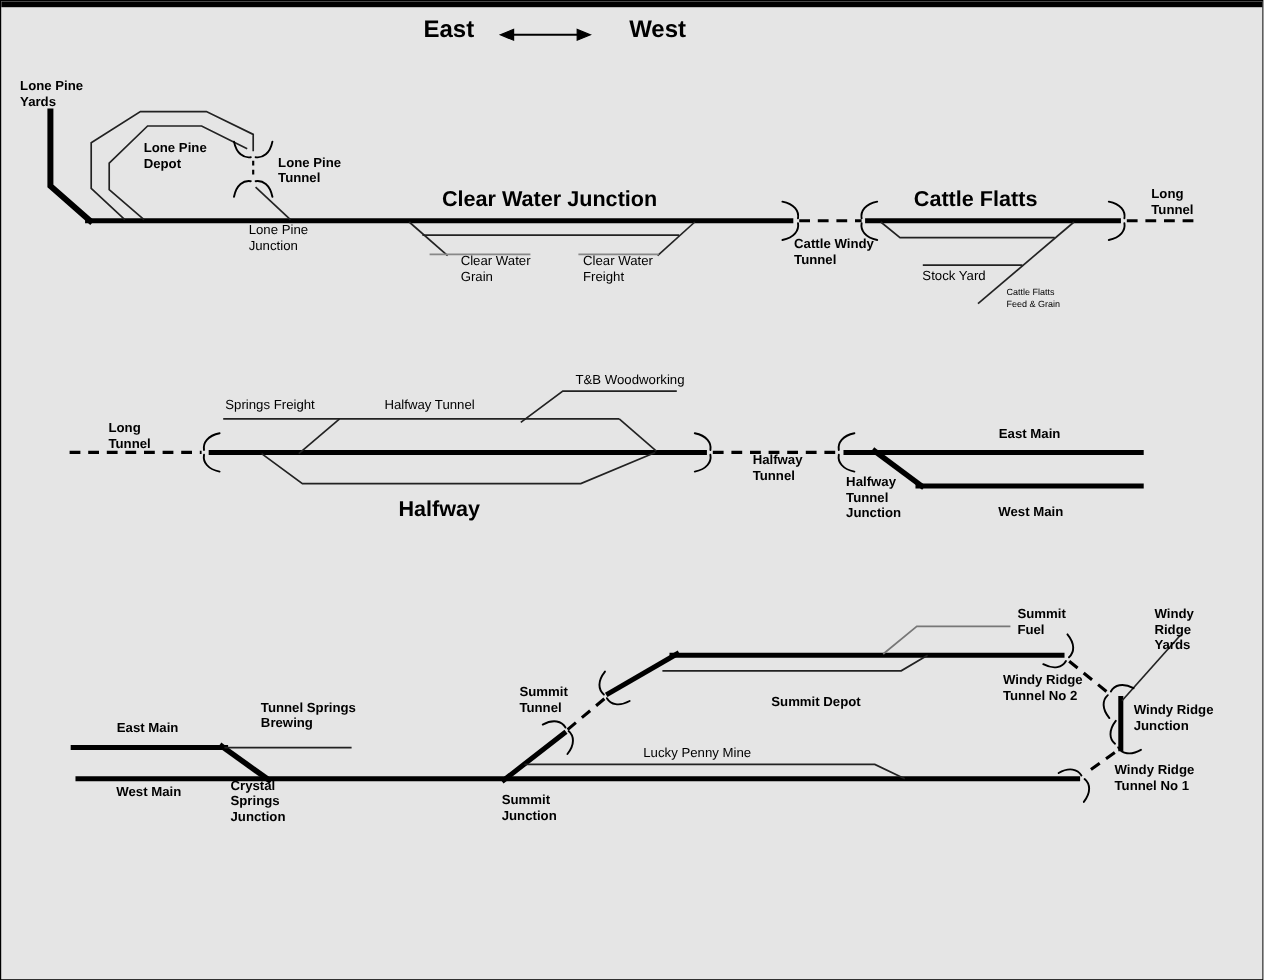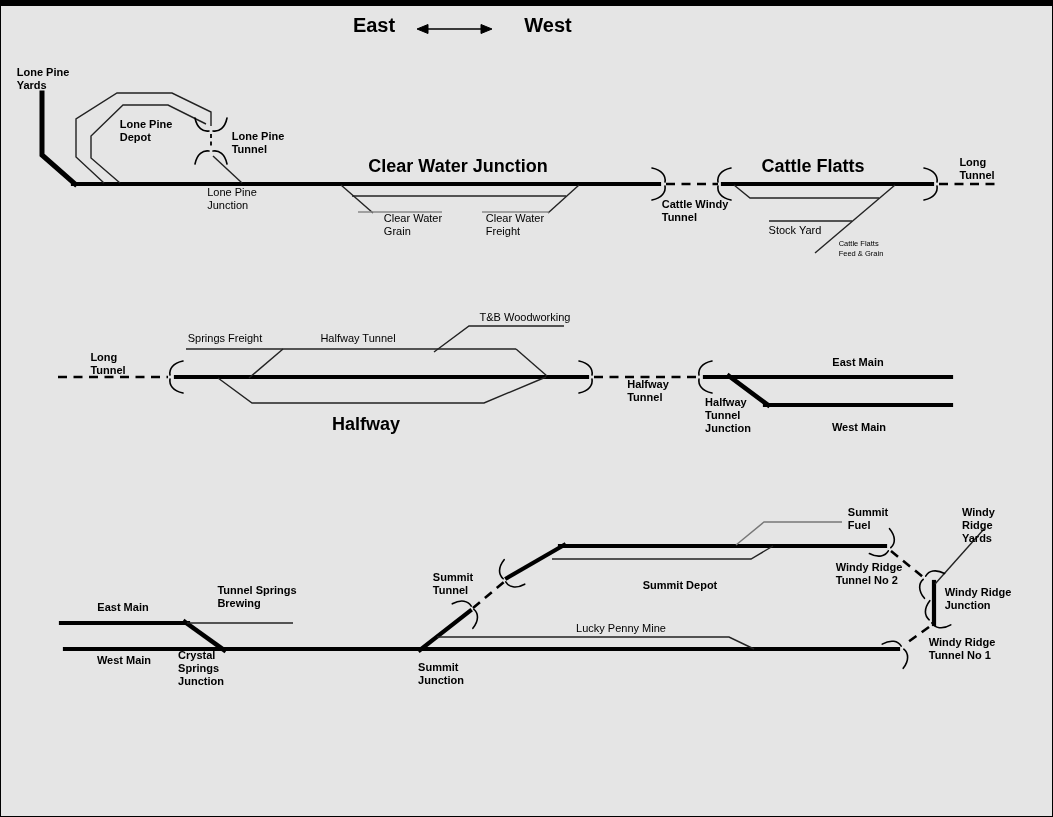--- a/index.html
+++ b/index.html
@@ -139,28 +139,28 @@
   <div class="lbl" style="left:727px;top:395px">Halfway
 Tunnel
 Junction</div>
   <div class="lbl" style="left:857px;top:355px">East Main</div>
   <div class="lbl" style="left:858px;top:420px">West Main</div>
 
   <div class="lbl" style="left:122px;top:600px">East Main</div>
   <div class="lbl" style="left:123px;top:653px">West Main</div>
   <div class="lbl" style="left:256px;top:583px">Tunnel Springs
 Brewing</div>
-  <div class="lbl" style="left:200px;top:648px">Crystal
+  <div class="lbl" style="left:214px;top:648px">Crystal
 Springs
 Junction</div>
   <div class="lbl" style="left:440px;top:660px">Summit
 Junction</div>
   <div class="lbl" style="left:452px;top:570px">Summit
 Tunnel</div>
-  <div class="lbl rg" style="left:620px;top:621px">Lucky Penny Mine</div>
+  <div class="lbl rg" style="left:580px;top:621px">Lucky Penny Mine</div>
   <div class="lbl" style="left:679px;top:578px">Summit Depot</div>
   <div class="lbl" style="left:867px;top:505px">Summit
 Fuel</div>
   <div class="lbl" style="left:868px;top:560px">Windy Ridge
 Tunnel No 2</div>
   <div class="lbl" style="left:991px;top:505px">Windy Ridge
 Yards</div>
   <div class="lbl" style="left:977px;top:585px">Windy Ridge
 Junction</div>
   <div class="lbl" style="left:961px;top:635px">Windy Ridge

